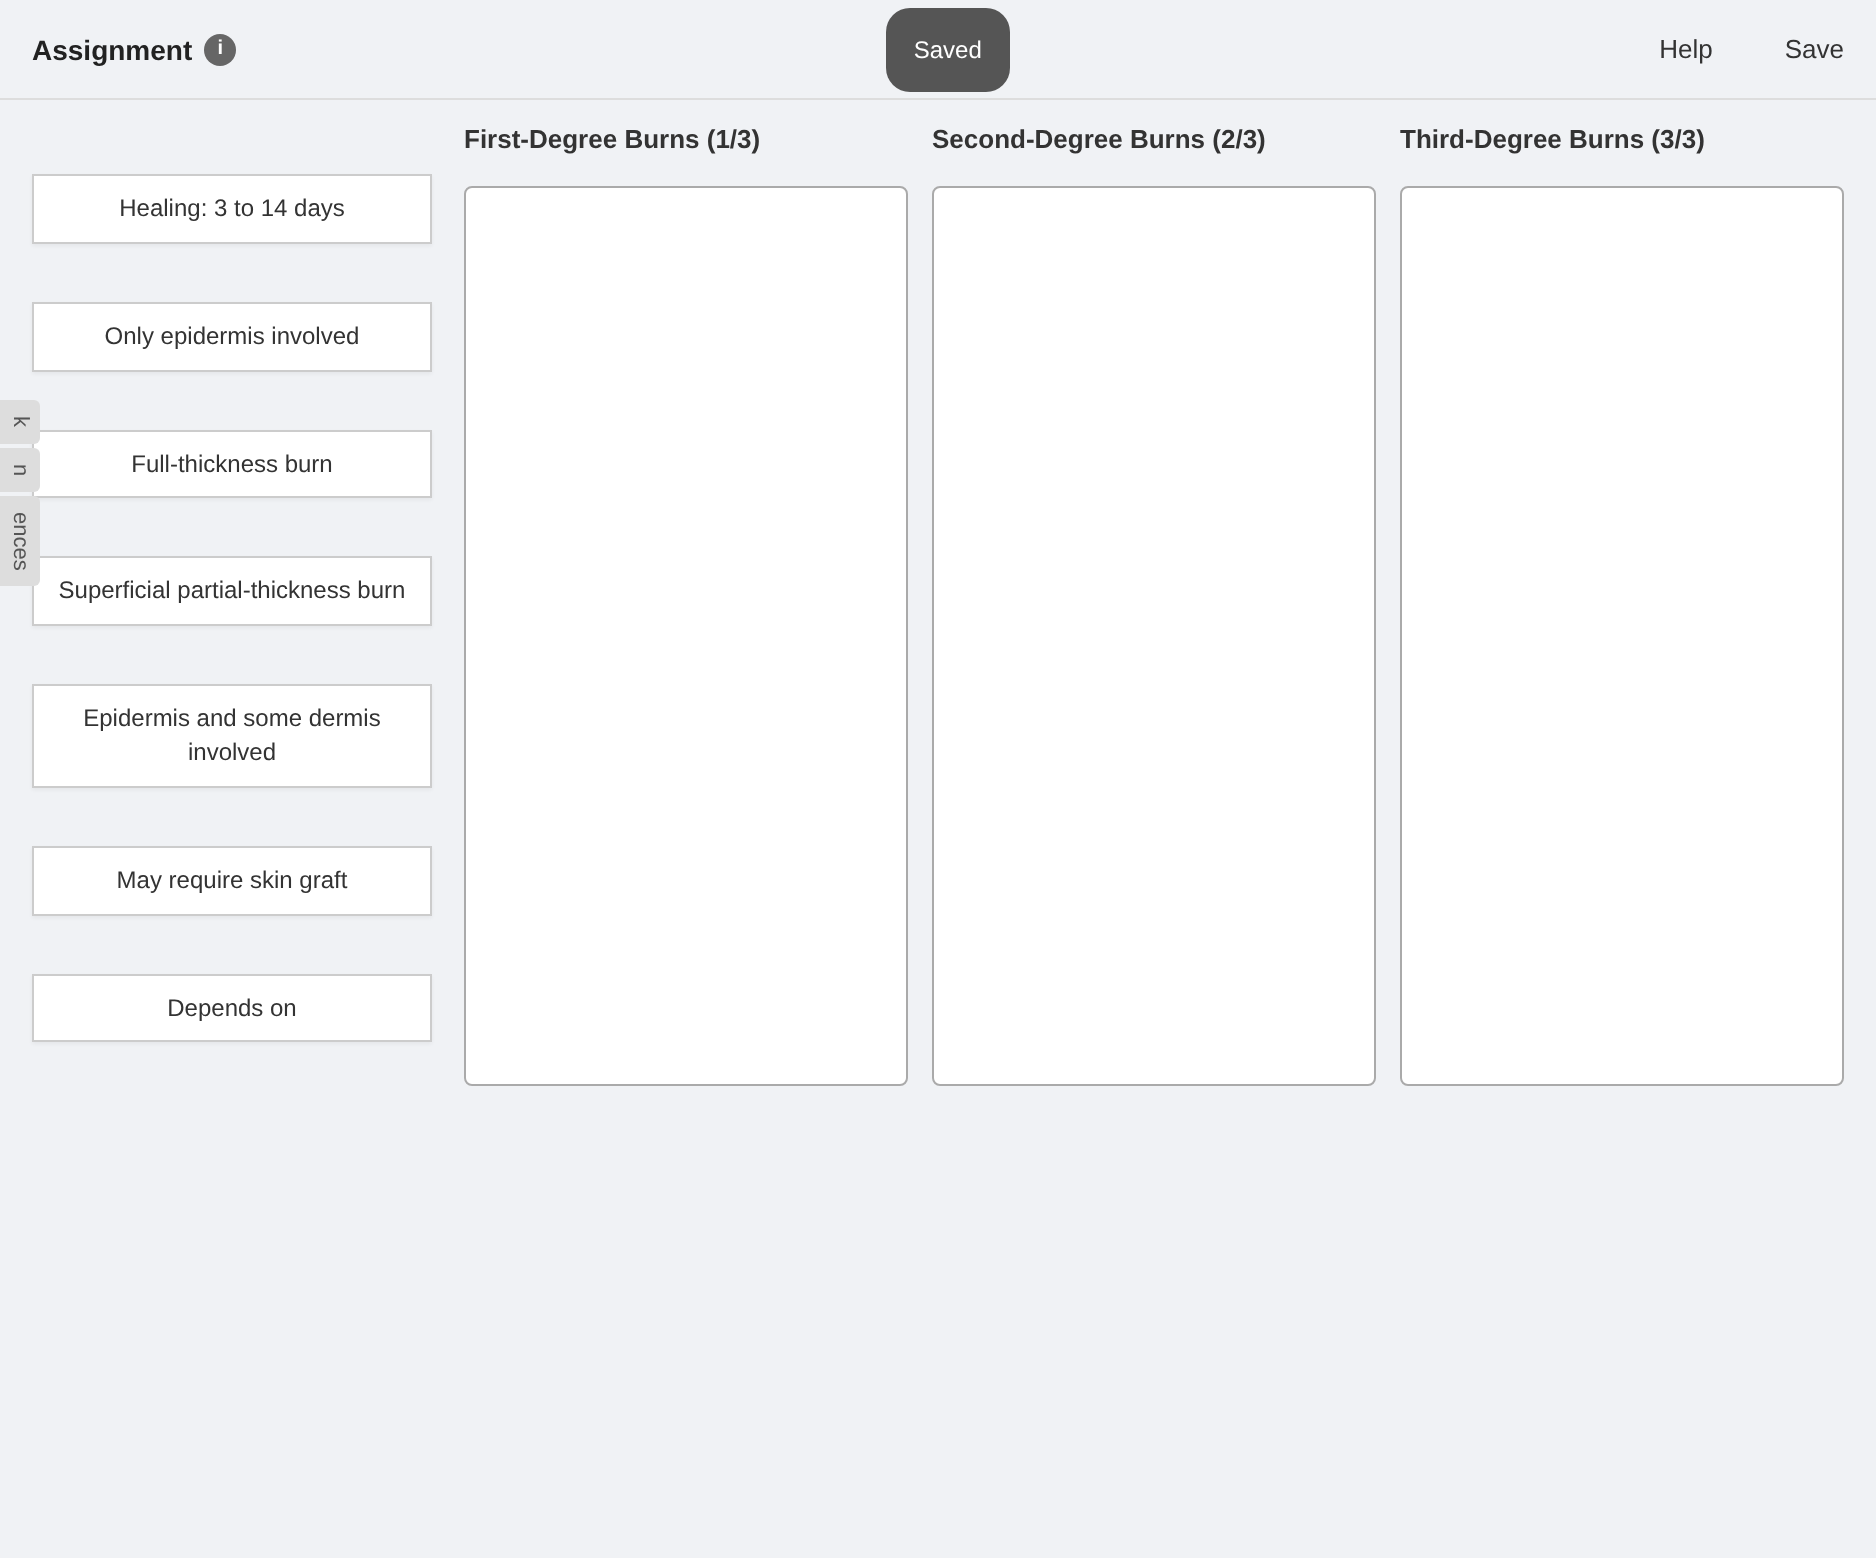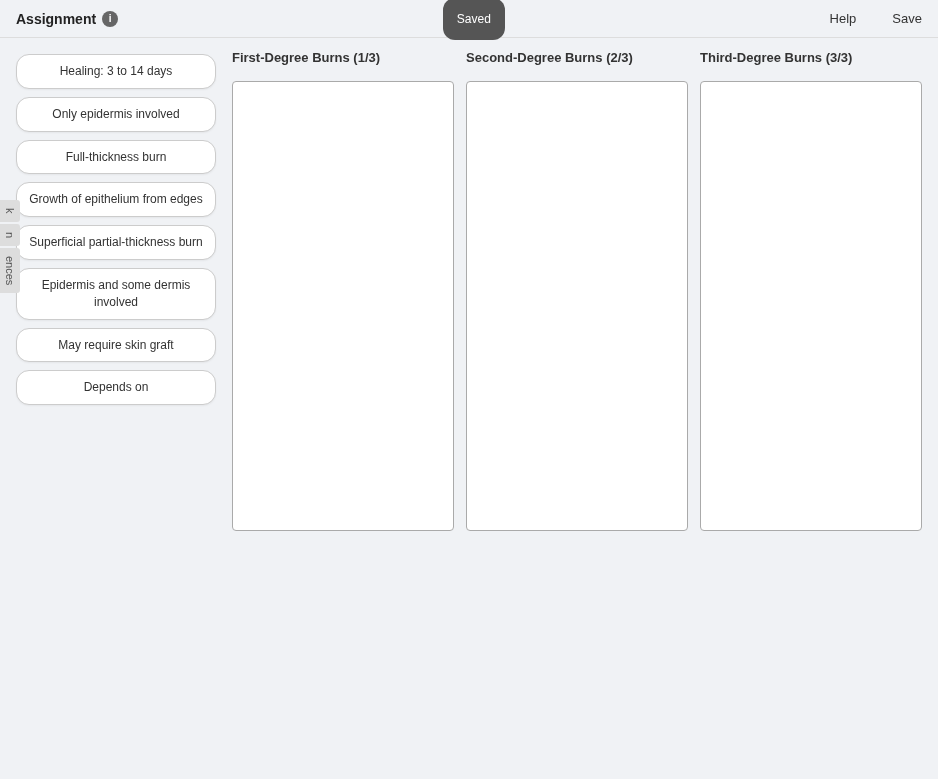--- a/index.html
+++ b/index.html
@@ -12,21 +12,21 @@
     }
 
     
     .top-bar {
       display: flex;
       align-items: center;
       justify-content: space-between;
       padding: 8px 16px;
       background: #f0f2f5;
       border-bottom: 1px solid #ddd;
-      height: 38px;
+      height: 50px;
     }
     .top-bar-left {
       display: flex;
       align-items: center;
       gap: 6px;
     }
     .top-bar-title {
       font-weight: 600;
       font-size: 14px;
       color: #222;
@@ -76,28 +76,29 @@
       width: 200px;
       flex-shrink: 0;
       display: flex;
       flex-direction: column;
       gap: 8px;
       padding-top: 4px;
     }
     .card {
       background: white;
       border: 1px solid #ccc;
-      border-radius: 13px;
+      border-radius: 0;
       padding: 8px 10px;
       text-align: center;
       font-size: 12px;
       color: #333;
       cursor: grab;
       line-height: 1.4;
       box-shadow: 0 1px 2px rgba(0,0,0,0.05);
+      margin-top: 21px;
     }
 
     
     .columns-area {
       flex: 1;
       display: flex;
       flex-direction: column;
     }
     .columns-header {
       display: flex;
@@ -160,21 +161,20 @@
     <a>Save</a>
   </div>
 </div>
 
 <div class="main-layout">
 
   <div class="sidebar" id="sidebar-cards">
   <div class="card" draggable="true">Healing: 3 to 14 days</div>
       <div class="card" draggable="true">Only epidermis involved</div>
       <div class="card" draggable="true">Full-thickness burn</div>
-      <div class="card" draggable="true">Growth of epithelium from edges</div>
       <div class="card" draggable="true">Superficial partial-thickness burn</div>
       <div class="card" draggable="true">Epidermis and some dermis involved</div>
       <div class="card" draggable="true">May require skin graft</div>
       <div class="card" draggable="true">Depends on</div>
     </div>
 
   <div class="columns-area" id="columns-area">
     <div class="columns-header" id="col-headers">
     <div class="column-wrapper">
           <div class="column-title">First-Degree Burns (1/3)</div>

